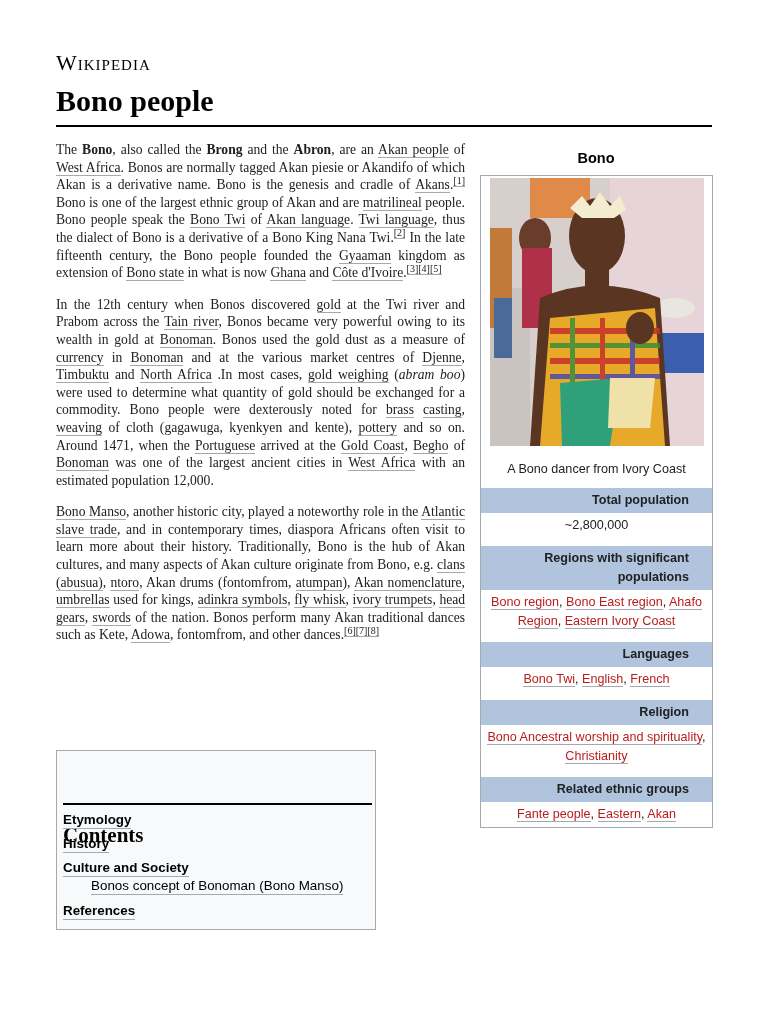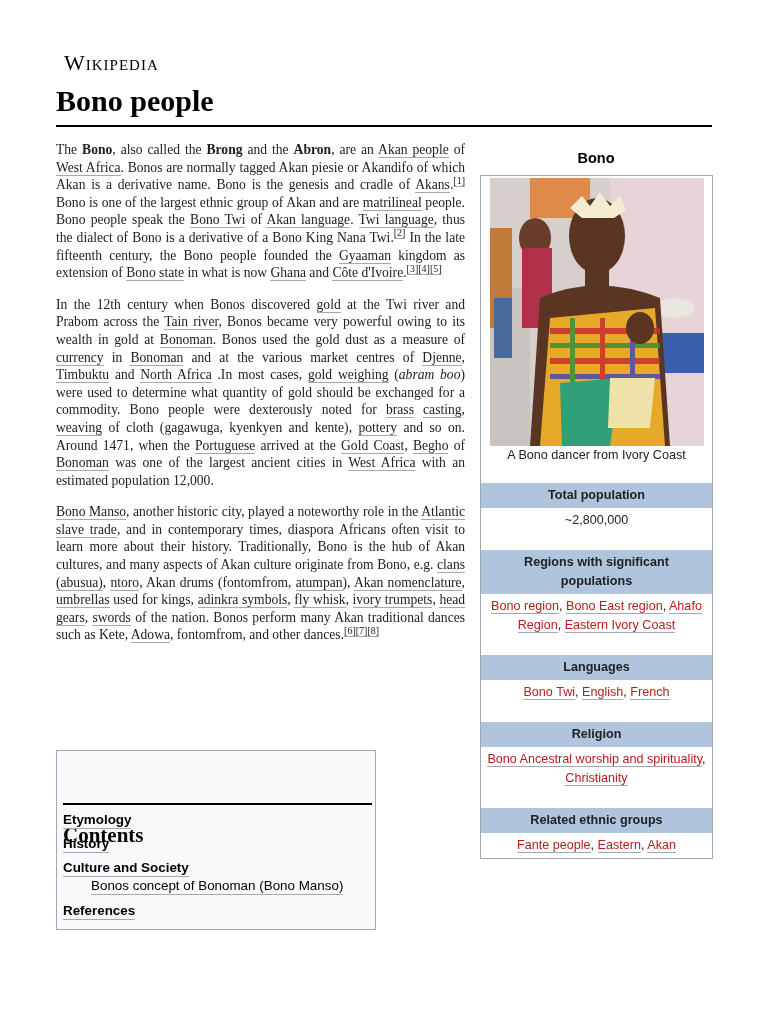--- a/index.html
+++ b/index.html
@@ -1,18 +1,18 @@
 <!DOCTYPE html>
 <html><head>
 <meta charset="utf-8">
 <style>
   html, body { margin:0; padding:0; background:#ffffff; }
   body { width:768px; height:1024px; position:relative; overflow:hidden; color:#202122; }
   .wordmark {
-    position:absolute; left:64px; top:50px;
+    position:absolute; left:56px; top:50px;
     font-family:"Liberation Serif","DejaVu Serif",serif;
     font-size:22px; letter-spacing:1px; color:#000; font-variant:small-caps;
   }
   .page-title {
     position:absolute; left:56px; top:84px;
     font-family:"Liberation Serif","DejaVu Serif",serif;
     font-size:30px; font-weight:bold; color:#000; margin:0;
   }
   .title-rule { position:absolute; left:56px; top:125px; width:656px; height:2px; background:#000; }
 
@@ -32,22 +32,22 @@
   }
   .infobox {
     position:absolute; left:480px; top:175px; width:231px;
     border:1px solid #a2a9b1; background:#fff;
     font-family:"Liberation Sans","DejaVu Sans",sans-serif; font-size:12.6px; color:#202122;
   }
   .ib-image {
     margin:2px auto 0 auto; width:214px; height:268px; position:relative; overflow:hidden;
     background:linear-gradient(180deg,#cfc8c6 0%,#e0d2d2 40%,#c9c2bd 100%);
   }
-  .ib-caption { text-align:center; padding:2px 0 4px 0; font-size:12.6px; }
-  .ib-header { background:#b0c4de; text-align:center; font-weight:bold; padding:3px 6px; line-height:19px; margin-top:17px; }
+  .ib-caption { text-align:center; padding:16px 0 4px 0; font-size:12.6px; }
+  .ib-header { background:#b0c4de; text-align:right; font-weight:bold; padding:3px 23px; line-height:19px; margin-top:8px; }
   .ib-data { text-align:center; padding:3px 6px; line-height:19px; }
   .ib-data a { color:#b91c1c; text-decoration:none; border-bottom:1px solid #a2a9b1; }
 
   .toc {
     position:absolute; left:56px; top:750px; width:320px; height:180px;
     border:1px solid #a2a9b1; background:#f8f9fa; box-sizing:border-box;
   }
   .toc-title {
     position:absolute; left:6px; top:24px;
     font-family:"Liberation Serif","DejaVu Serif",serif; font-weight:bold; font-size:21px; color:#000;margin-top:48px;

